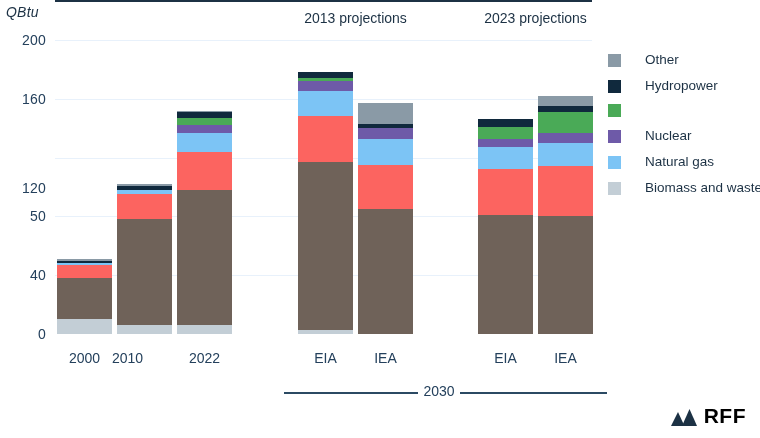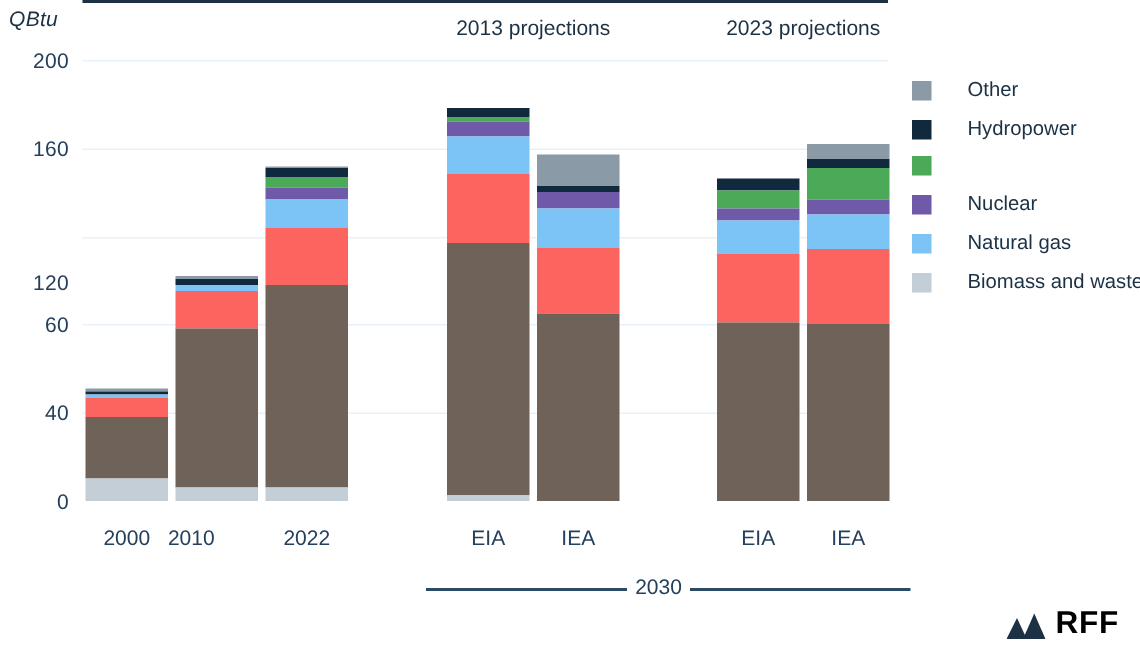--- a/index.html
+++ b/index.html
@@ -87,21 +87,21 @@
   <div id="gridlines">
       <div class="gridline" style="top: 275.2px;"></div>
       <div class="gridline" style="top: 216.4px;"></div>
       <div class="gridline" style="top: 157.6px;"></div>
       <div class="gridline" style="top: 98.8px;"></div>
       <div class="gridline" style="top: 40px;"></div>
     </div>
   <div id="yticks">
       <div class="y-tick" style="top: 334px;">0</div>
       <div class="y-tick" style="top: 275.2px;">40</div>
-      <div class="y-tick" style="top: 216.4px;">60</div>
+      <div class="y-tick" style="top: 216.4px;">50</div>
       <div class="y-tick" style="top: 140px; margin-top: 48px;">120</div>
       <div class="y-tick" style="top: 98.8px;">160</div>
       <div class="y-tick" style="top: 40px;">200</div>
     </div>
   <div class="axis-base"></div>
 
   <div class="plot" id="plot">
       <div class="bar" style="left: 57px; width: 55px; bottom: 104px;">
         <div class="seg" title="Biomass and waste: 10" style="height: 14.7px; background: rgb(195, 206, 214);"></div>
         <div class="seg" title="Coal: 28" style="height: 41.16px; background: rgb(111, 98, 89);"></div>

